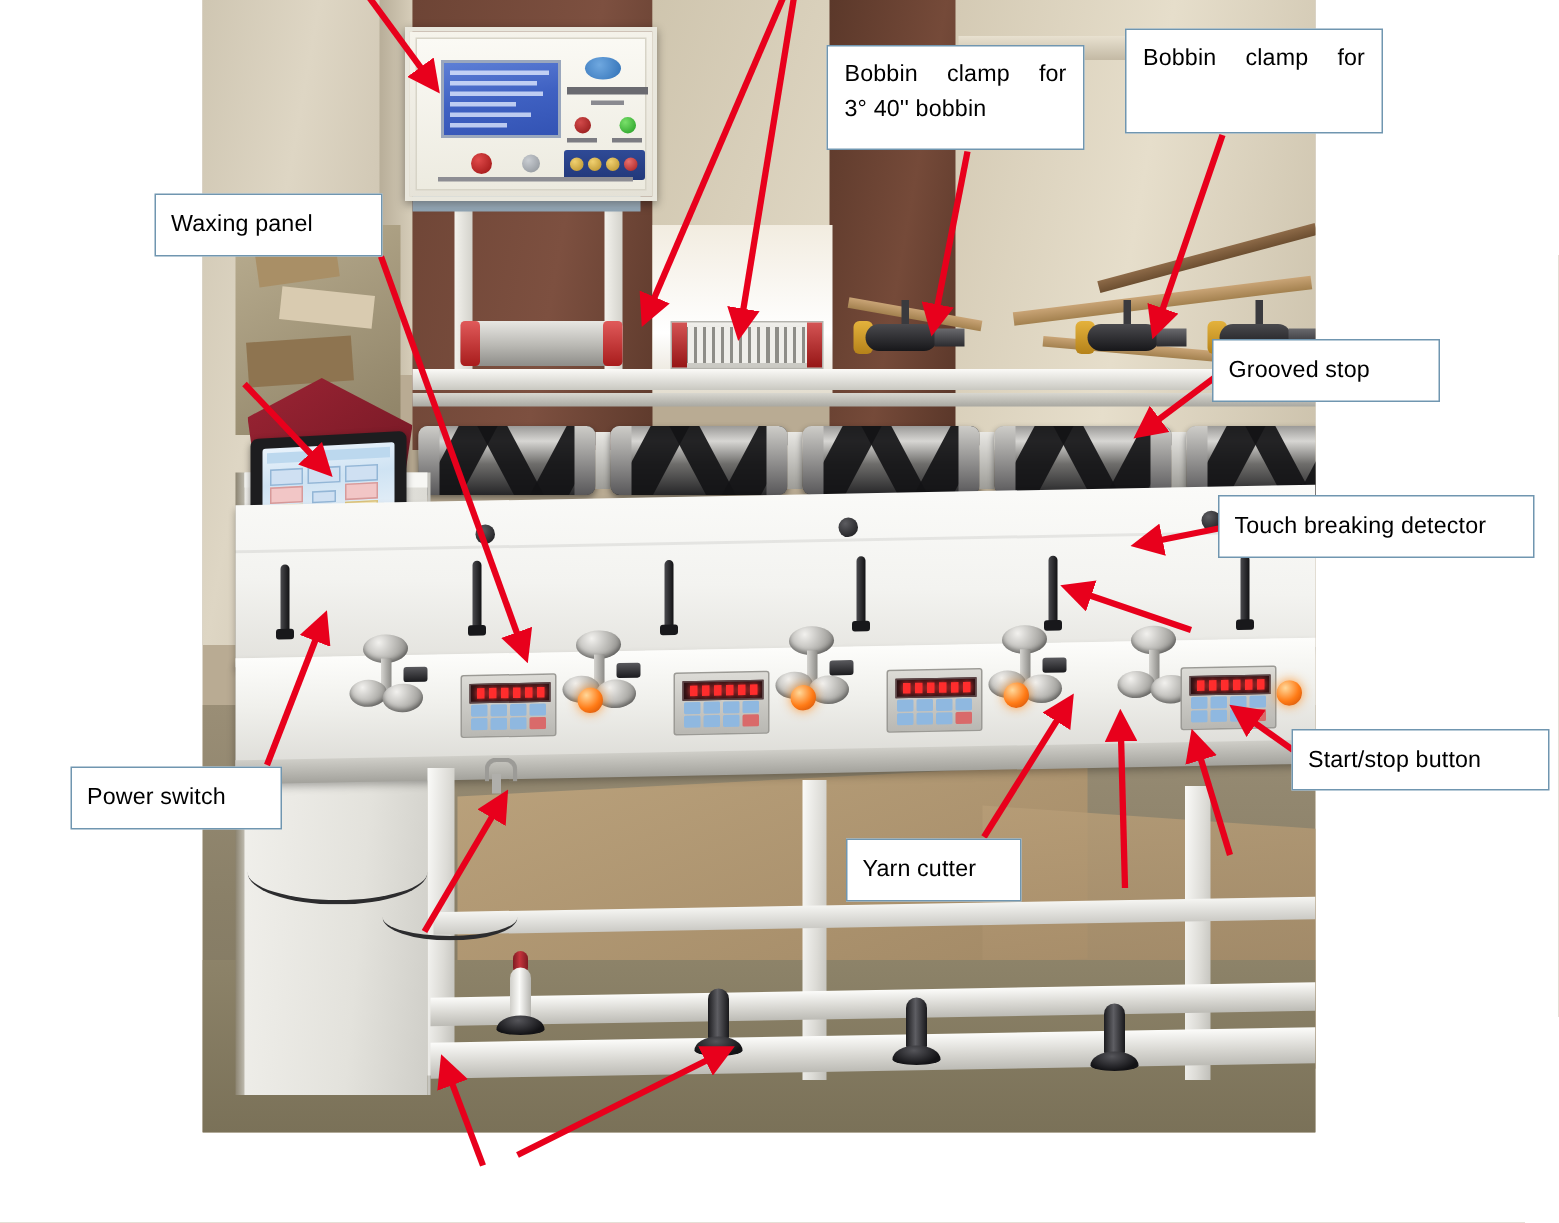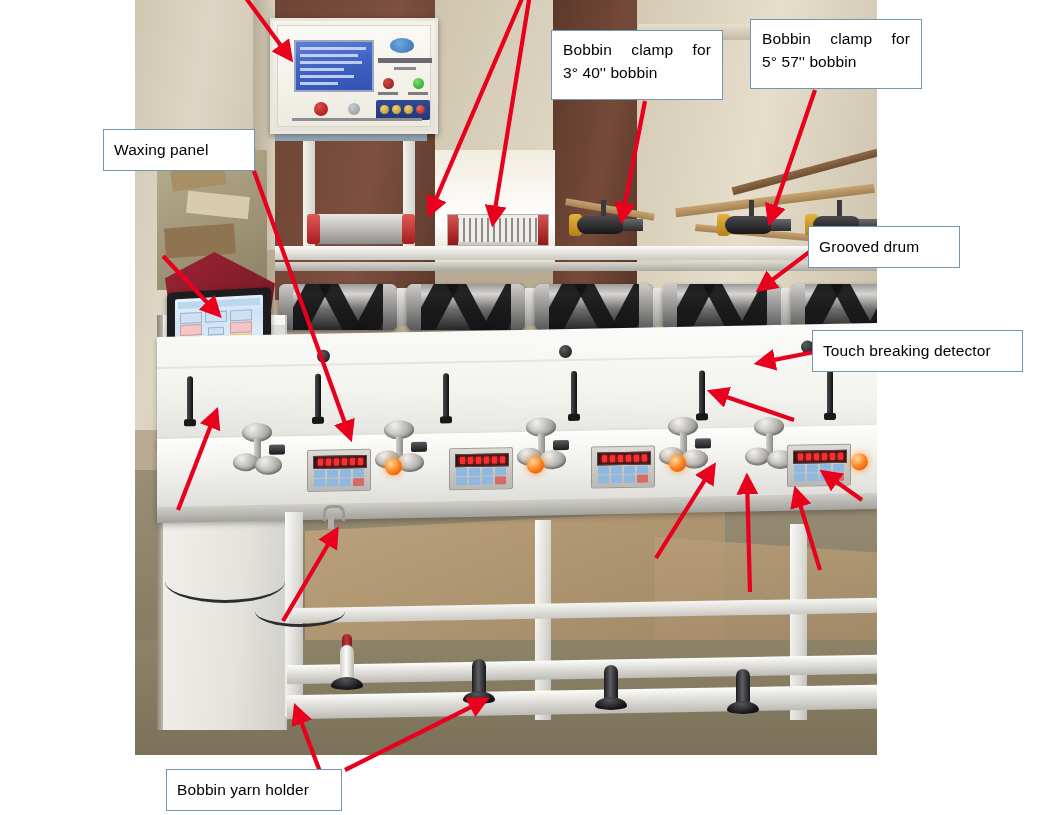--- a/index.html
+++ b/index.html
@@ -611,35 +611,40 @@
   </div>
 
 
   <div class="callout justify" style="left:551px;top:30px;width:172px;height:70px;padding:7px 11px;">
     <span class="j">Bobbin  clamp  for</span>
     <span>3°  40'' bobbin</span>
   </div>
 
   <div class="callout justify" style="left:750px;top:19px;width:172px;height:70px;padding:7px 11px;">
     <span class="j">Bobbin  clamp  for</span>
-    <span>5°  57'' bobbin</span>
   </div>
 
   <div class="callout" style="left:808px;top:226px;width:152px;height:42px;">
-    <span>Grooved drum</span>
+    <span>Grooved stop</span>
   </div>
 
   <div class="callout" style="left:812px;top:330px;width:211px;height:42px;">
     <span>Touch breaking detector</span>
   </div>
 
 
-
-
-
-
-
-
-  <div class="callout" style="left:166px;top:769px;width:176px;height:42px;">
-    <span>Bobbin yarn holder</span>
-  </div>
+  <div class="callout" style="left:861px;top:486px;width:172px;height:41px;">
+    <span>Start/stop button</span>
+  </div>
+
+
+
+  <div class="callout" style="left:564px;top:559px;width:117px;height:42px;">
+    <span>Yarn cutter</span>
+  </div>
+
+  <div class="callout" style="left:47px;top:511px;width:141px;height:42px;">
+    <span>Power switch</span>
+  </div>
+
+
 
 </div>
 
 </body></html>

